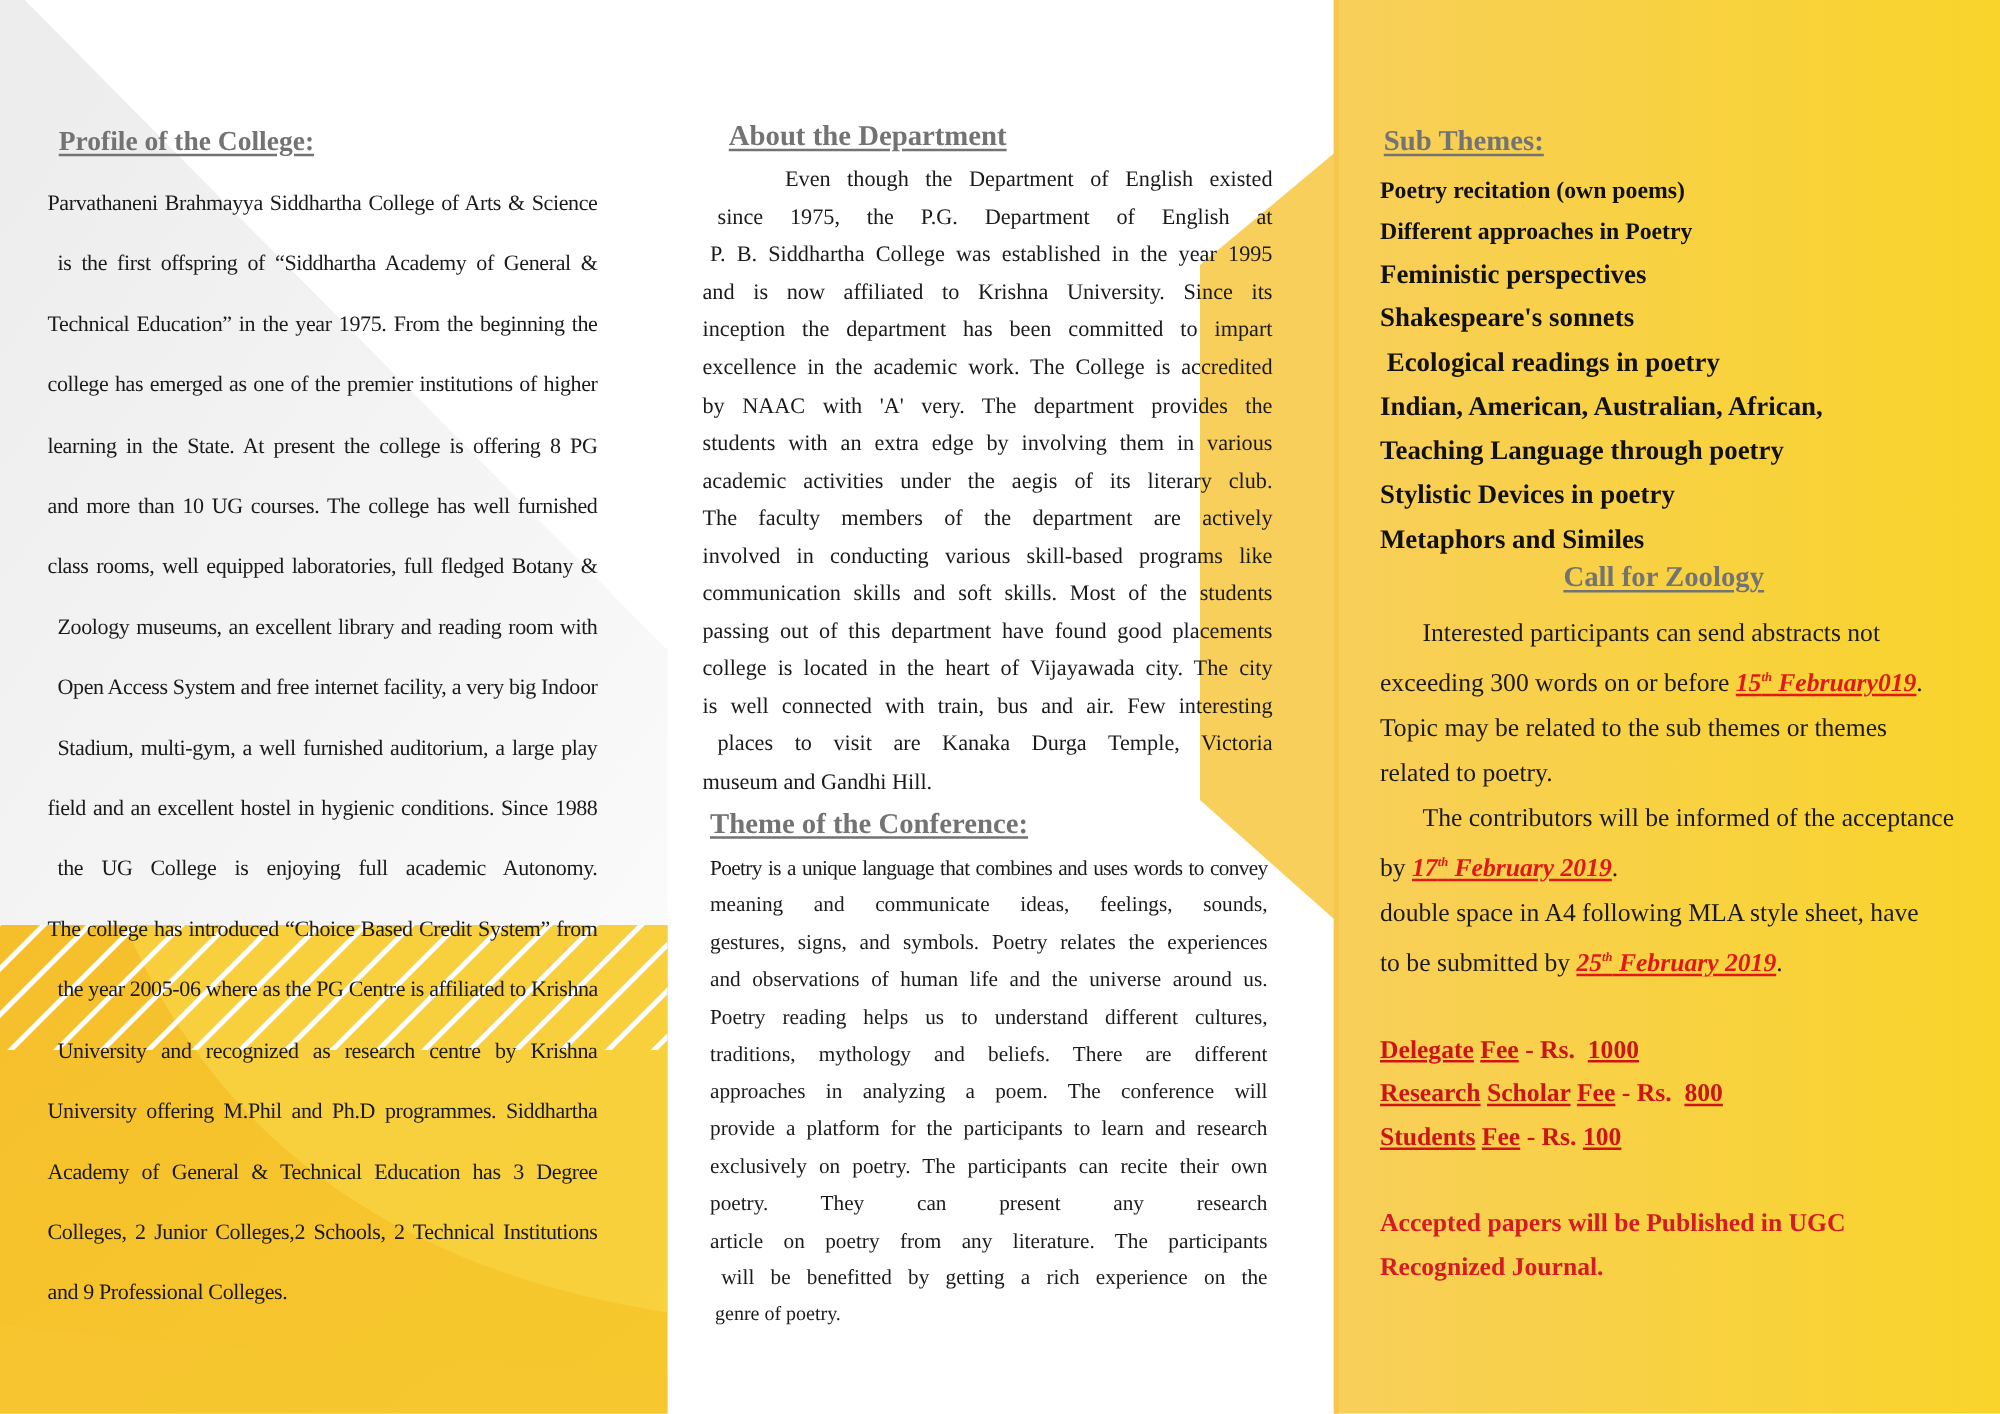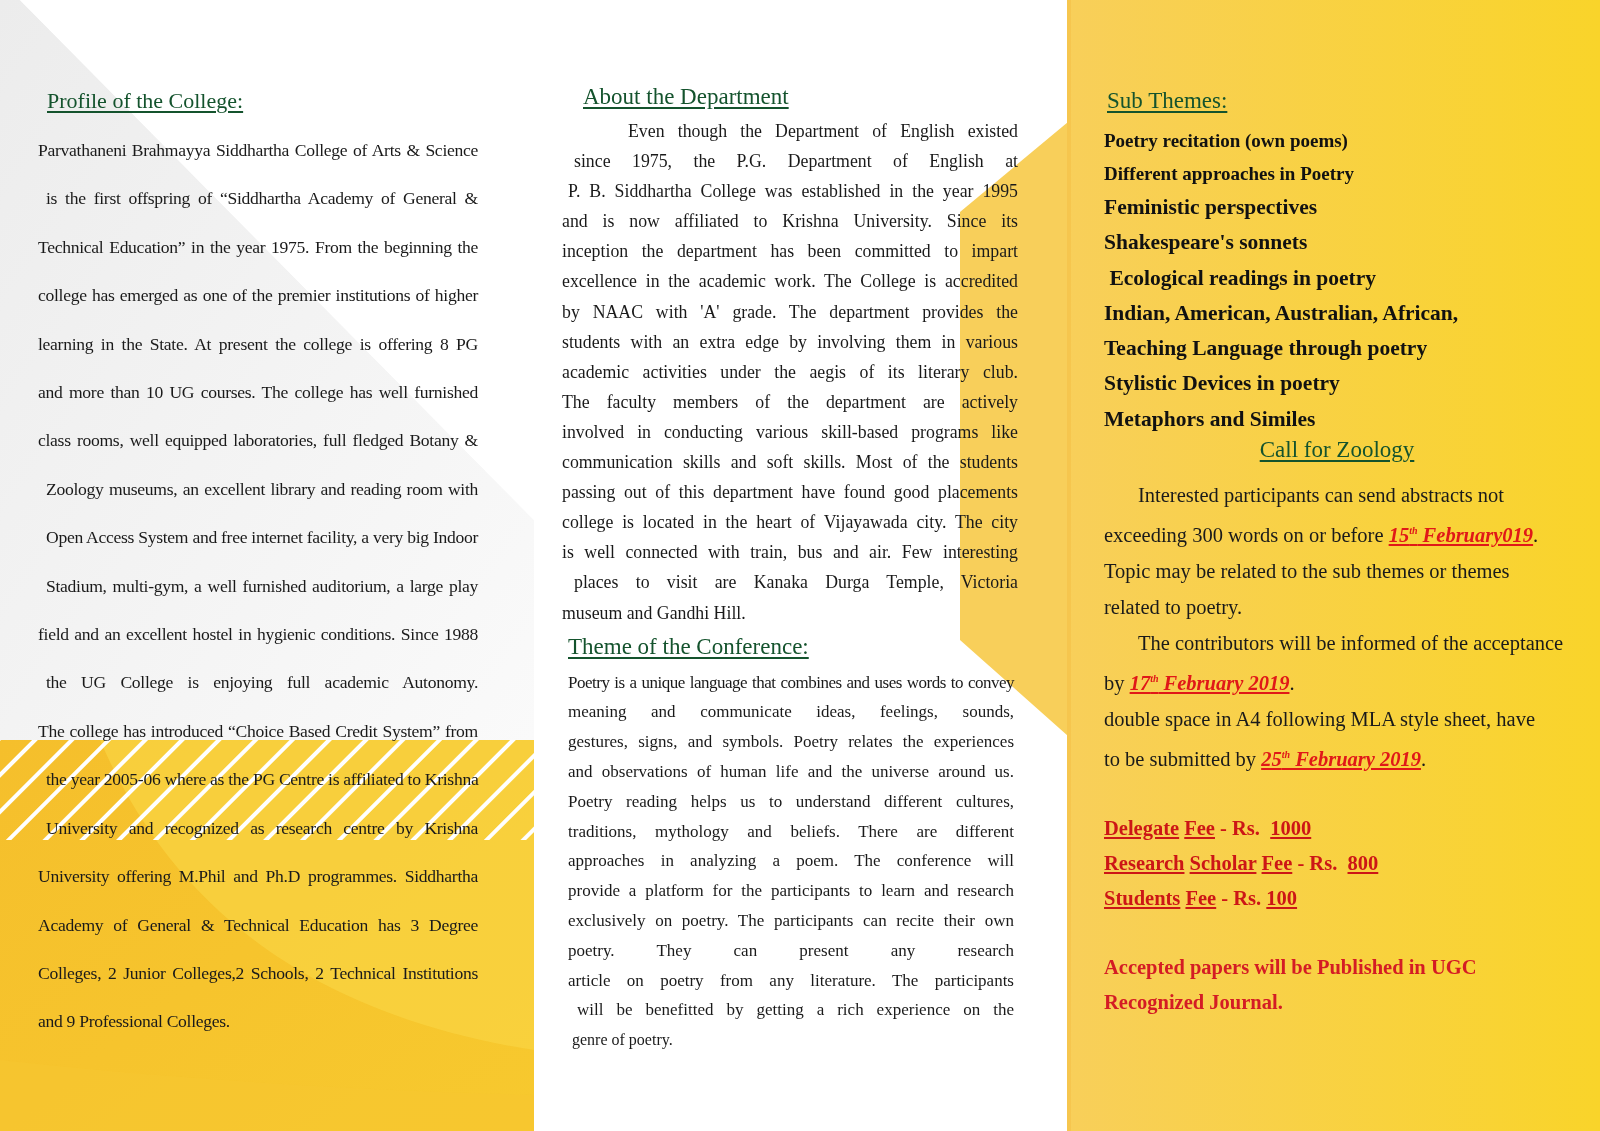--- a/index.html
+++ b/index.html
@@ -6,23 +6,23 @@
   body {
     width:1600px; height:1131px; position:relative; overflow:hidden;
     background:#ffffff;
     font-family:"Liberation Serif", "DejaVu Serif", serif;
     color:#1a1a1a;
   }
   .bg { position:absolute; left:0; top:0; width:1600px; height:1131px; z-index:0; }
   .panel { position:absolute; z-index:2; }
   .heading {
     font-family:"Liberation Serif", serif;
-    font-weight:normal; color:#14532d; text-decoration:underline;
+    font-weight:bold; color:#737373; text-decoration:underline;
     text-decoration-thickness:2px; text-underline-offset:3px;
-    margin:0; white-space:nowrap;
+    margin:12px; white-space:nowrap;
   }
   
   #left { left:38px; top:88px; width:440px; }
   #left .heading { font-size:22px; margin-left:9px; margin-bottom:12px; }
   #left .para p {
     margin:0; font-size:17.6px; line-height:48.4px; text-align:justify;
     text-align-last:justify; letter-spacing:-0.3px; white-space:nowrap;
   }
   #left .para p.last { text-align-last:left; }
   #left .para p.ind { padding-left:8px; }
@@ -132,21 +132,21 @@
 
 <section class="panel" id="middle">
   <h2 class="heading about">About the Department</h2>
   <div class="para" style="width:456px;margin-left:-8px;">
     <p class="first">Even though the Department of English existed</p>
     <p class="ind">since 1975, the P.G. Department of English at</p>
     <p class="ind" style="padding-left:6px">P. B. Siddhartha College was established in the year 1995</p>
     <p>and is now affiliated to Krishna University. Since its</p>
     <p>inception the department has been committed to impart</p>
     <p>excellence in the academic work. The College is accredited</p>
-    <p>by NAAC with 'A' grade. The department provides the</p>
+    <p>by NAAC with 'A' very. The department provides the</p>
     <p>students with an extra edge by involving them in various</p>
     <p>academic activities under the aegis of its literary club.</p>
     <p>The faculty members of the department are actively</p>
     <p>involved in conducting various skill-based programs like</p>
     <p>communication skills and soft skills. Most of the students</p>
     <p>passing out of this department have found good placements</p>
     <p>college is located in the heart of Vijayawada city. The city</p>
     <p>is well connected with train, bus and air. Few interesting</p>
     <p class="ind">places to visit are Kanaka Durga Temple, Victoria</p>
     <p class="last">museum and Gandhi Hill.</p>

